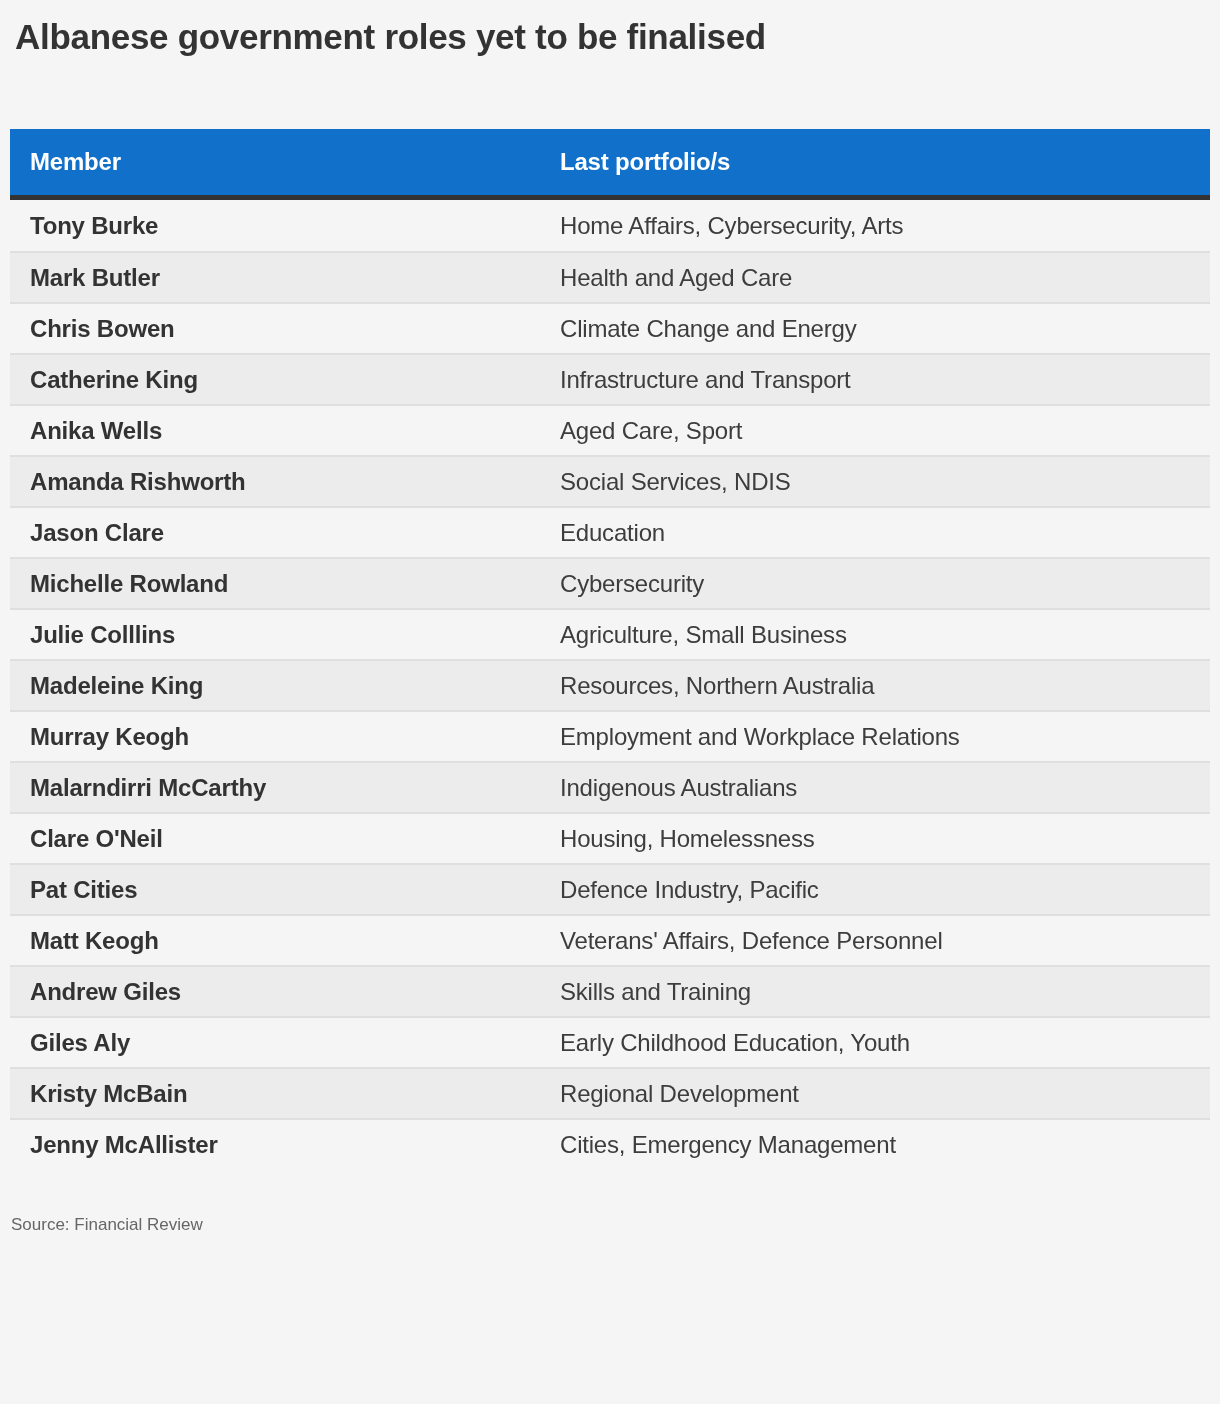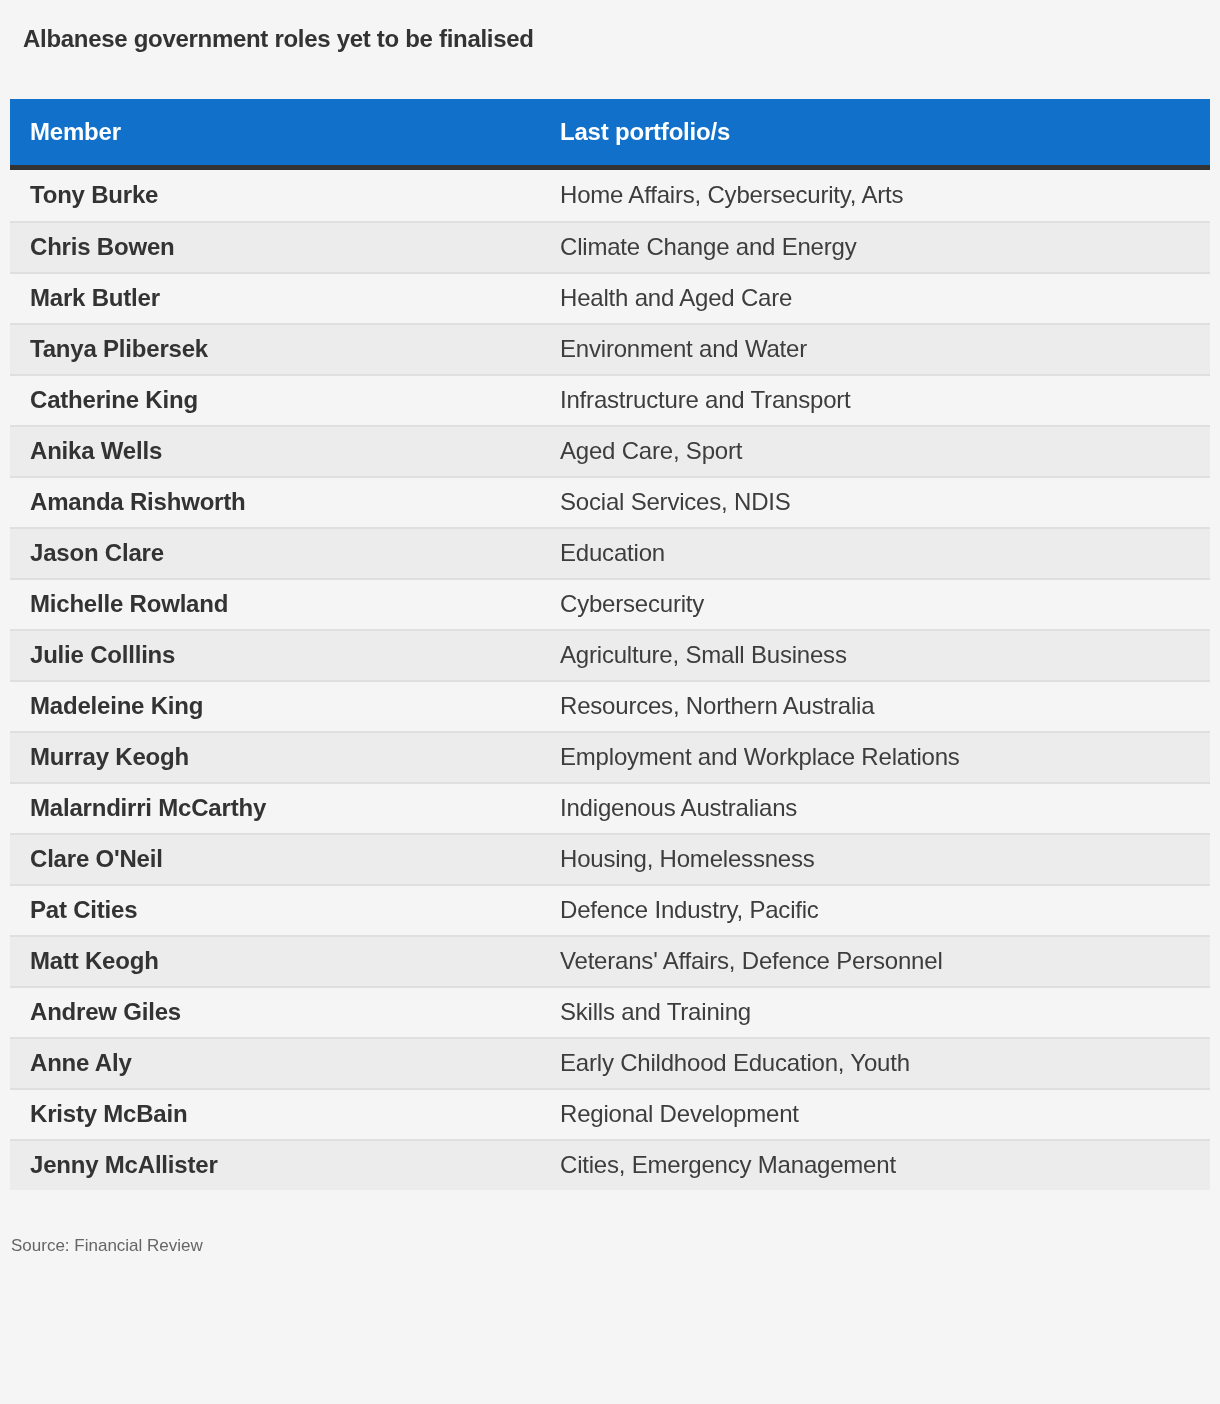--- a/index.html
+++ b/index.html
@@ -9,30 +9,30 @@
     font-family: "Liberation Sans", sans-serif;
   }
   .page {
     width: 1220px;
     height: 1404px;
     background: var(--page-bg, #f4f5f4);
     overflow: hidden;
     box-sizing: border-box;
   }
   .title {
-    margin: 12px;
+    margin: 4px;
     padding: 13px 10px 0 11px;
-    font-size: 24px;
+    font-size: 35px;
     line-height: 1.15;
     font-weight: bold;
     letter-spacing: -0.3px;
     color: var(--title-color, #333);
   }
   .table {
-    margin: 46px 10px 0 10px; 
+    margin: 72px 10px 0 10px; 
     width: 1200px;
   }
   .thead {
     display: flex;
     align-items: center;
     height: 66px;
     background: var(--header-bg, #1170c9);
     border-bottom: 5px solid var(--header-border, #333);
     box-sizing: content-box;
   }
@@ -91,30 +91,26 @@
     <div class="thead">
       <div class="th cell-member">Member</div>
       <div class="th cell-portfolio">Last portfolio/s</div>
     </div>
     <div class="tbody" id="tbody">
         <div class="row">
           <div class="cell-member">Tony Burke</div>
           <div class="cell-portfolio">Home Affairs, Cybersecurity, Arts</div>
         </div>
         <div class="row">
-          <div class="cell-member">Chris Bowen</div>
-          <div class="cell-portfolio">Climate Change and Energy</div>
-        </div>
-        <div class="row">
           <div class="cell-member">Mark Butler</div>
           <div class="cell-portfolio">Health and Aged Care</div>
         </div>
         <div class="row">
-          <div class="cell-member">Tanya Plibersek</div>
-          <div class="cell-portfolio">Environment and Water</div>
+          <div class="cell-member">Chris Bowen</div>
+          <div class="cell-portfolio">Climate Change and Energy</div>
         </div>
         <div class="row">
           <div class="cell-member">Catherine King</div>
           <div class="cell-portfolio">Infrastructure and Transport</div>
         </div>
         <div class="row">
           <div class="cell-member">Anika Wells</div>
           <div class="cell-portfolio">Aged Care, Sport</div>
         </div>
         <div class="row">
@@ -155,21 +151,21 @@
         </div>
         <div class="row">
           <div class="cell-member">Matt Keogh</div>
           <div class="cell-portfolio">Veterans' Affairs, Defence Personnel</div>
         </div>
         <div class="row">
           <div class="cell-member">Andrew Giles</div>
           <div class="cell-portfolio">Skills and Training</div>
         </div>
         <div class="row">
-          <div class="cell-member">Anne Aly</div>
+          <div class="cell-member">Giles Aly</div>
           <div class="cell-portfolio">Early Childhood Education, Youth</div>
         </div>
         <div class="row">
           <div class="cell-member">Kristy McBain</div>
           <div class="cell-portfolio">Regional Development</div>
         </div>
         <div class="row">
           <div class="cell-member">Jenny McAllister</div>
           <div class="cell-portfolio">Cities, Emergency Management</div>
         </div>

